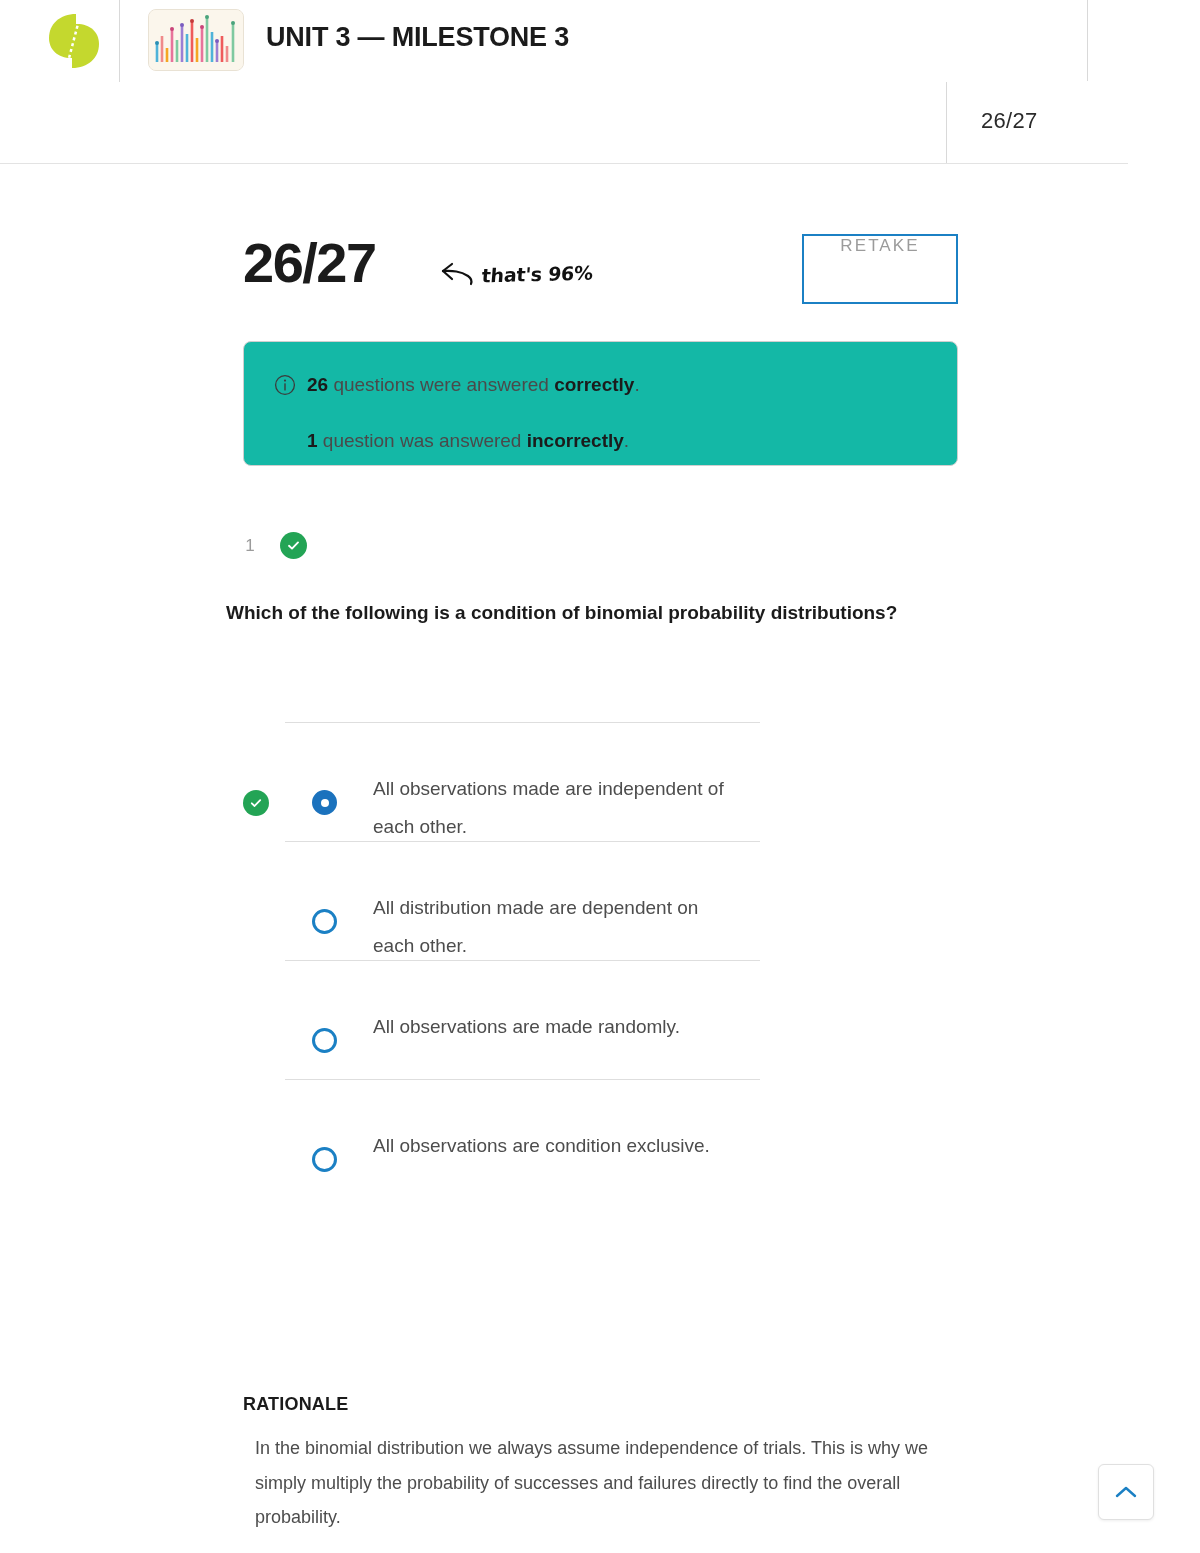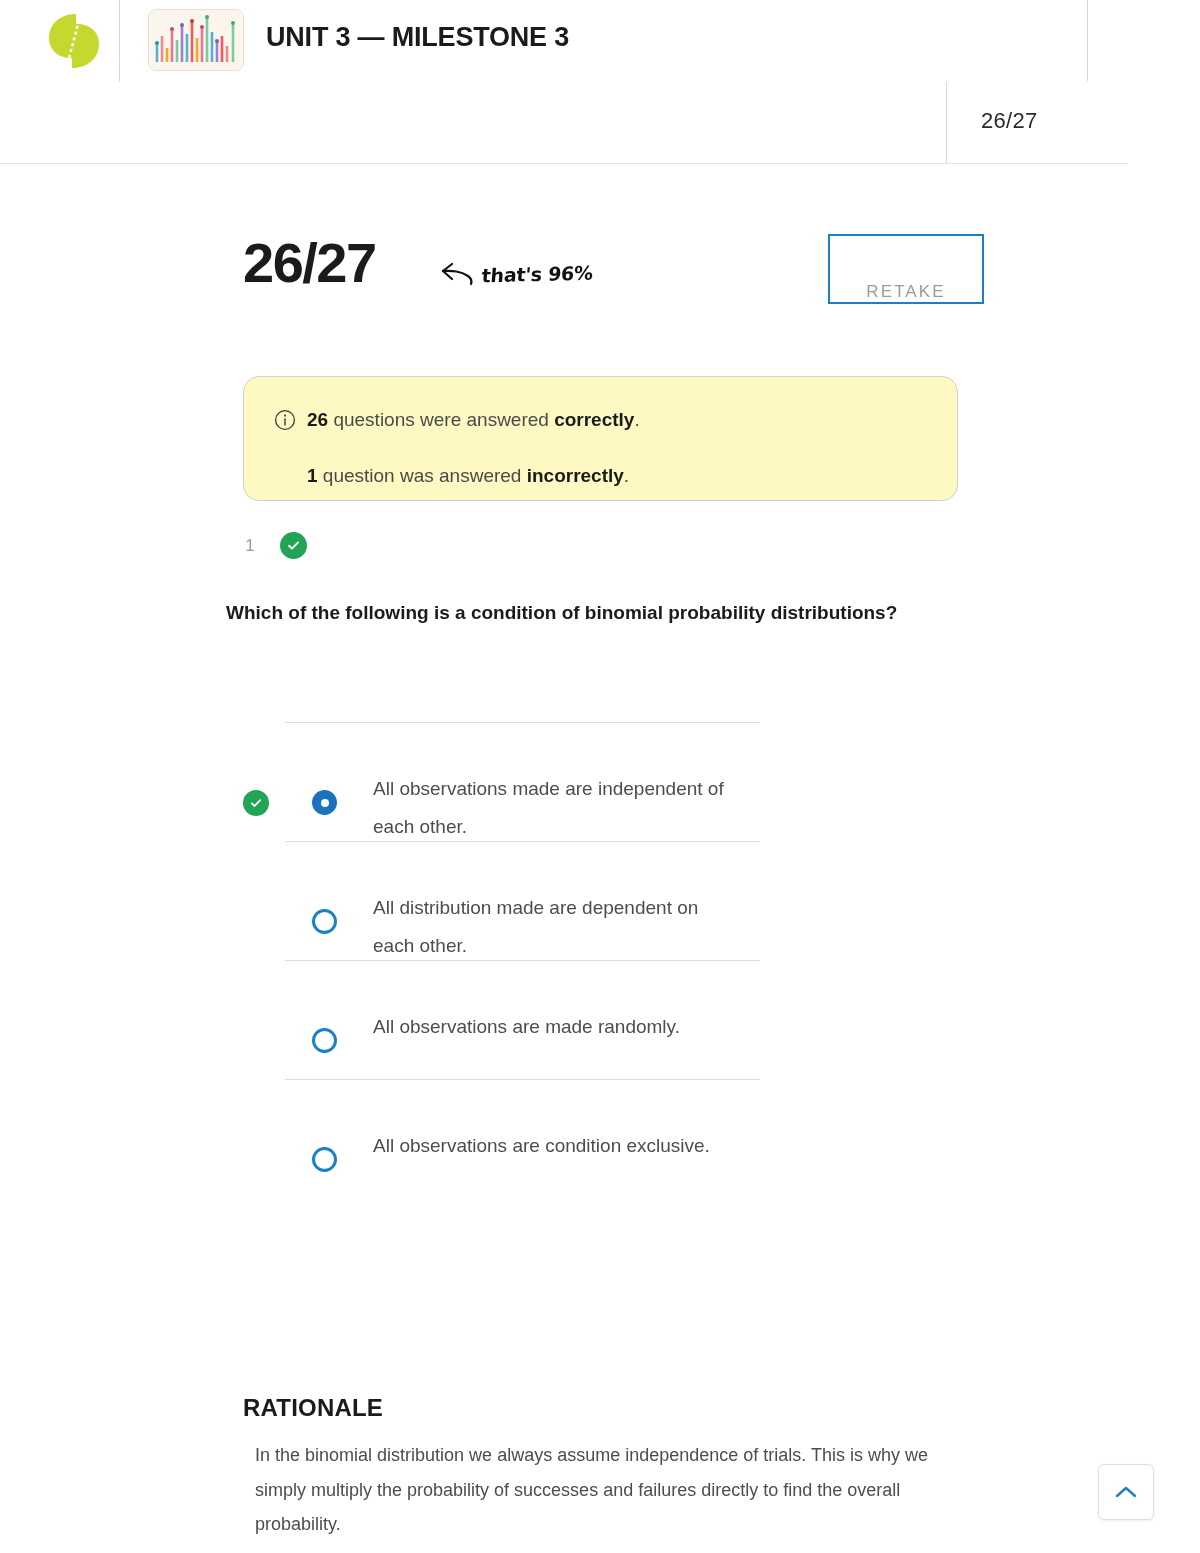--- a/index.html
+++ b/index.html
@@ -132,49 +132,48 @@
     font-family: "DejaVu Sans", sans-serif;
     font-size: 19px;
     font-weight: 700;
     color: #111111;
     transform: skewX(-6deg) rotate(-1.5deg);
     letter-spacing: -0.3px;
   }
 
   .retake-button {
     position: absolute;
-    left: 828px;
+    left: 802px;
     top: 234px;
     width: 156px;
     height: 70px;
     background: #ffffff;
     border: 2px solid #1b80c4;
     display: flex;
-    align-items: flex-end;
+    align-items: flex-start;
     justify-content: center;
     cursor: pointer;
   }
   .retake-label {
     font-size: 17px;
     font-weight: 400;
     letter-spacing: 2.1px;
     color: #9b9b9b;
   }
 
   
   .info-box {
     position: absolute;
     left: 243px;
     top: 341px;
     width: 715px;
     height: 125px;
-    background: #fef9c3;
+    background: #14b8a6;
     border: 1px solid #cfcfcf;
-    border-radius: 16px;
-    margin-top: 35px;
+    border-radius: 8px;
   }
   .info-icon {
     position: absolute;
     left: 30px;
     top: 32px;
     width: 22px;
     height: 22px;
   }
   .info-icon svg { display: block; width: 22px; height: 22px; }
   .info-line {
@@ -304,21 +303,21 @@
   }
 
   
   .rationale {
     position: absolute;
     left: 243px;
     top: 1394px;
     width: 690px;
   }
   .rationale-title {
-    font-size: 24px;
+    font-size: 18px;
     font-weight: 700;
     color: #1b1b1b;
     letter-spacing: 0.2px;
     margin-bottom: 16px;
   }
   .rationale-body {
     font-size: 18px;
     line-height: 1.93;
     color: #4d4d4d;
     margin-left: 12px;

